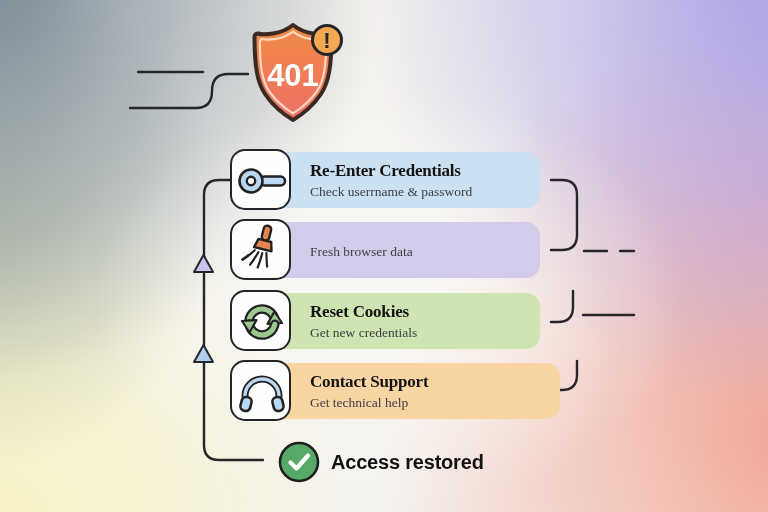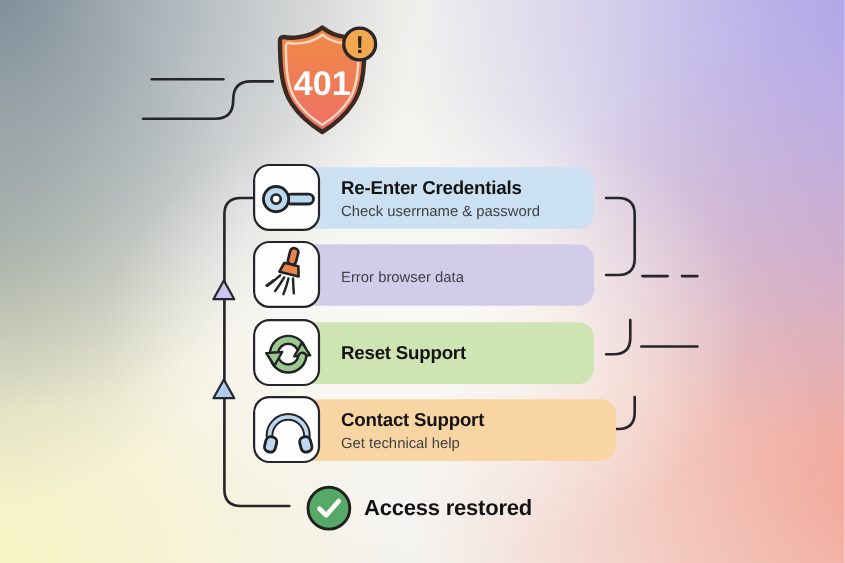--- a/index.html
+++ b/index.html
@@ -20,21 +20,21 @@
   
   #shield-wrap{left:235px;top:20px;width:116px;height:106px;z-index:2;}
   #page-title{left:353px;top:28px;z-index:2;font-size:29px;line-height:37px;font-weight:bold;
     color:#141414;letter-spacing:-.3px;}
   
   .step-row{left:230px;width:310px;height:62px;z-index:2;}
   .row-bg{position:absolute;left:3px;top:3px;right:0;bottom:3px;border-radius:14px;}
   .icon-box{position:absolute;left:0;top:0;width:57px;height:57px;background:#FEFEFE;
     border:2.6px solid #24242a;border-radius:15px;}
   .icon-box svg{position:absolute;left:-1px;top:-1px;}
-  .step-text{position:absolute;left:80px;top:50%;transform:translateY(-50%);}
+  .step-text{position:absolute;left:80px;top:50%;transform:translateY(-50%);font-family:Liberation Serif, serif;}
   .step-title{font-size:17px;font-weight:bold;color:#131313;letter-spacing:-.2px;white-space:nowrap;}
   .step-sub{font-size:13.5px;color:#3e4147;margin-top:3px;white-space:nowrap;}
   #row-0{top:149px;} #row-1{top:219px;} #row-2{top:290px;} #row-3{top:360px;padding-left:20px;}
   
   #result-icon{left:277px;top:440px;width:44px;height:44px;z-index:2;}
   #result-label{left:331px;top:440px;height:44px;display:flex;align-items:center;z-index:2;
     font-size:20px;font-weight:bold;color:#121212;letter-spacing:-.2px;}
 </style>
 </head>
 <body>
@@ -102,40 +102,41 @@
             <path d="M24,32 Q20,38 15,44"></path>
             <path d="M28,33 Q26,40 23,47"></path>
             <path d="M32,33 Q32,41 31,48"></path>
             <path d="M36,32 Q38,39 40,45"></path>
             <path d="M19,38 Q17,41 14,44" opacity=".9"></path>
           </g>
         </g>
       </svg>
     </div>
     <div class="step-text">
-      <div class="step-sub">Error browser data</div>
+      <div class="step-sub">Fresh browser data</div>
     </div>
   </div>
 
   <div class="abs step-row" id="row-2">
     <div class="row-bg" style="background: rgb(207, 228, 179);"></div>
     <div class="icon-box">
       <svg width="62" height="62" viewBox="0 0 62 62">
         <g stroke-linecap="round">
           <path d="M18.2,28.7 A13,13 0 0 1 43.8,28.7" stroke="#222" stroke-width="9.5" fill="none"></path>
           <path d="M18.2,28.7 A13,13 0 0 1 43.8,28.7" stroke="#9CC98F" stroke-width="5" fill="none"></path>
           <path d="M43.5,20.5 L51,32 L36.5,33 Z" fill="#9CC98F" stroke="#222" stroke-width="2.2" stroke-linejoin="round"></path>
           <path d="M43.8,33.3 A13,13 0 0 1 18.2,33.3" stroke="#222" stroke-width="9.5" fill="none"></path>
           <path d="M43.8,33.3 A13,13 0 0 1 18.2,33.3" stroke="#9CC98F" stroke-width="5" fill="none"></path>
           <path d="M18.5,41.5 L11,30 L25.5,29 Z" fill="#9CC98F" stroke="#222" stroke-width="2.2" stroke-linejoin="round"></path>
         </g>
       </svg>
     </div>
     <div class="step-text">
-      <div class="step-title">Reset Support</div>
+      <div class="step-title">Reset Cookies</div>
+      <div class="step-sub">Get new credentials</div>
     </div>
   </div>
 
   <div class="abs step-row" id="row-3">
     <div class="row-bg" style="background: rgb(248, 213, 163);"></div>
     <div class="icon-box">
       <svg width="62" height="62" viewBox="0 0 62 62">
         <path d="M14,35 A17,17 0 0 1 48,35" fill="none" stroke="#222" stroke-width="7" stroke-linecap="round"></path>
         <path d="M14,35 A17,17 0 0 1 48,35" fill="none" stroke="#BBD8F2" stroke-width="3.4" stroke-linecap="round"></path>
         <rect x="10" y="36" width="10" height="14" rx="4.5" fill="#BBD8F2" stroke="#222" stroke-width="2.6" transform="rotate(14 15 43)"></rect>

